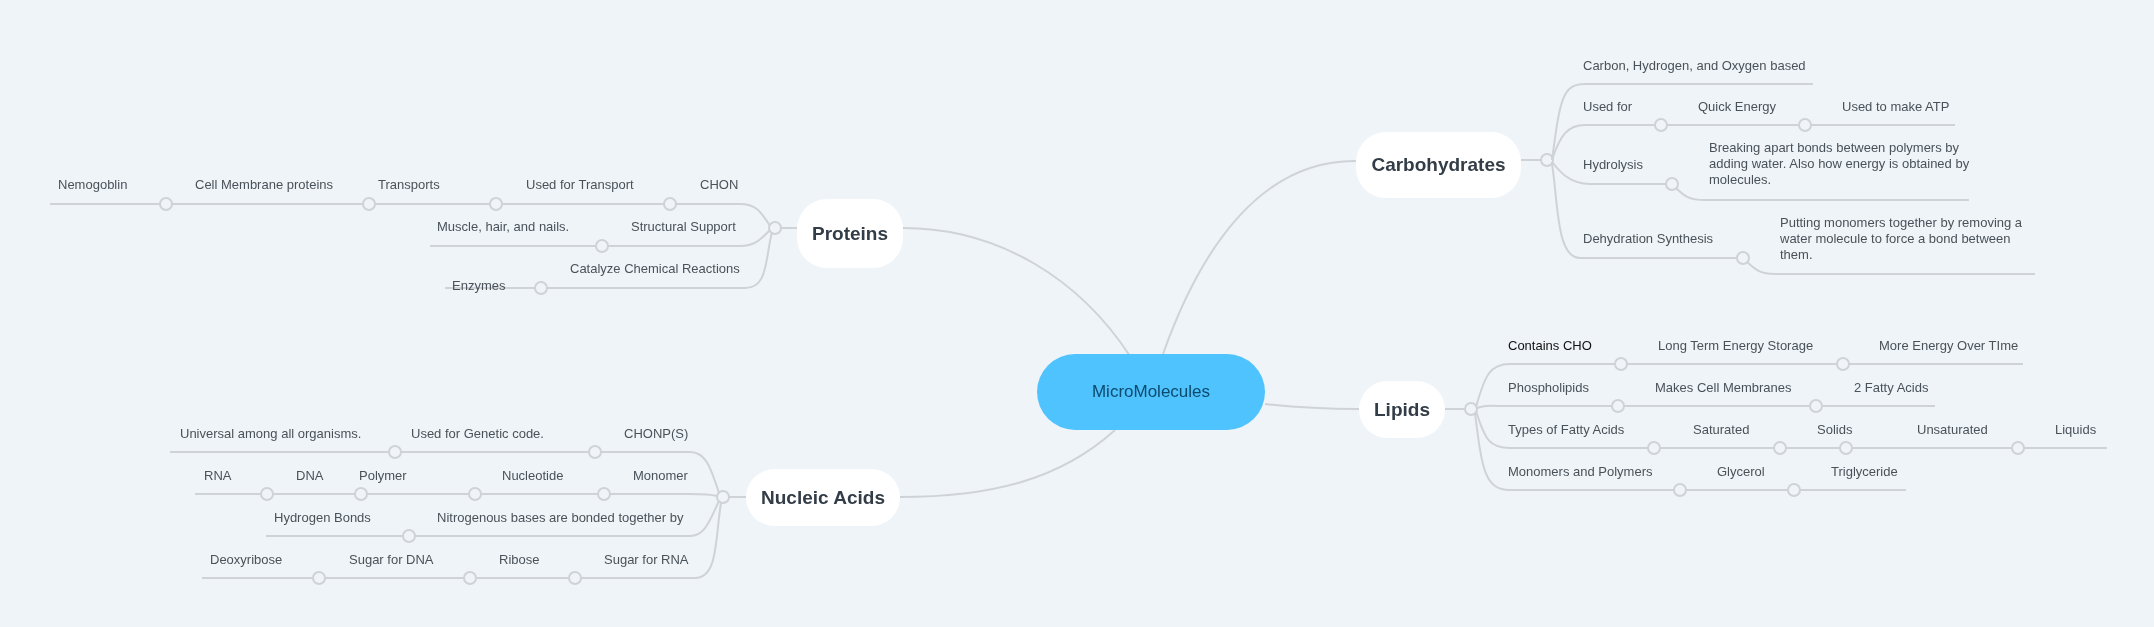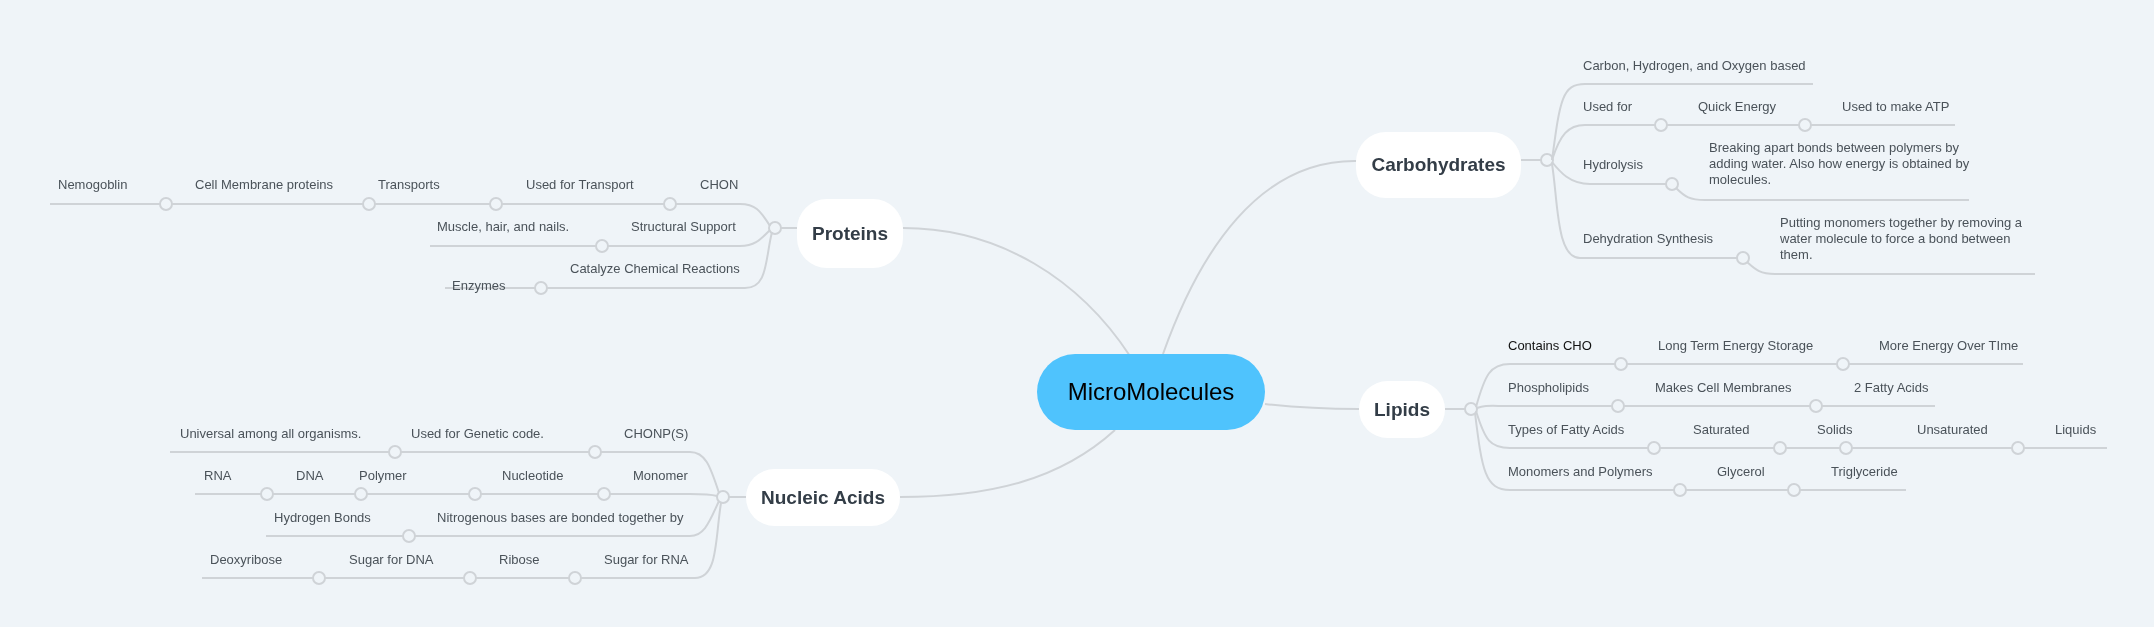--- a/index.html
+++ b/index.html
@@ -14,21 +14,21 @@
   svg.links circle { stroke:#cfd3d7; stroke-width:2; fill:#eff4f8; }
   .pill {
     position:absolute; background:#ffffff; border-radius:30px;
     display:flex; align-items:center; justify-content:center;
     font-weight:bold; font-size:19px; color:#333d47;
     box-sizing:border-box;
   }
   .center {
     position:absolute; background:#4fc3fd; border-radius:38px;
     display:flex; align-items:center; justify-content:center;
-    color:#000000; font-size:24px; box-sizing:border-box;
+    color:#0c4a6e; font-size:17px; box-sizing:border-box;
   }
   .lbl {
     position:absolute; font-size:13px; color:#4a5259; white-space:nowrap; line-height:16px;
   }
   .lbl.dark { color:#111111; }
   .lbl.wrap { white-space:normal; }
 </style>
 </head>
 <body>
 

